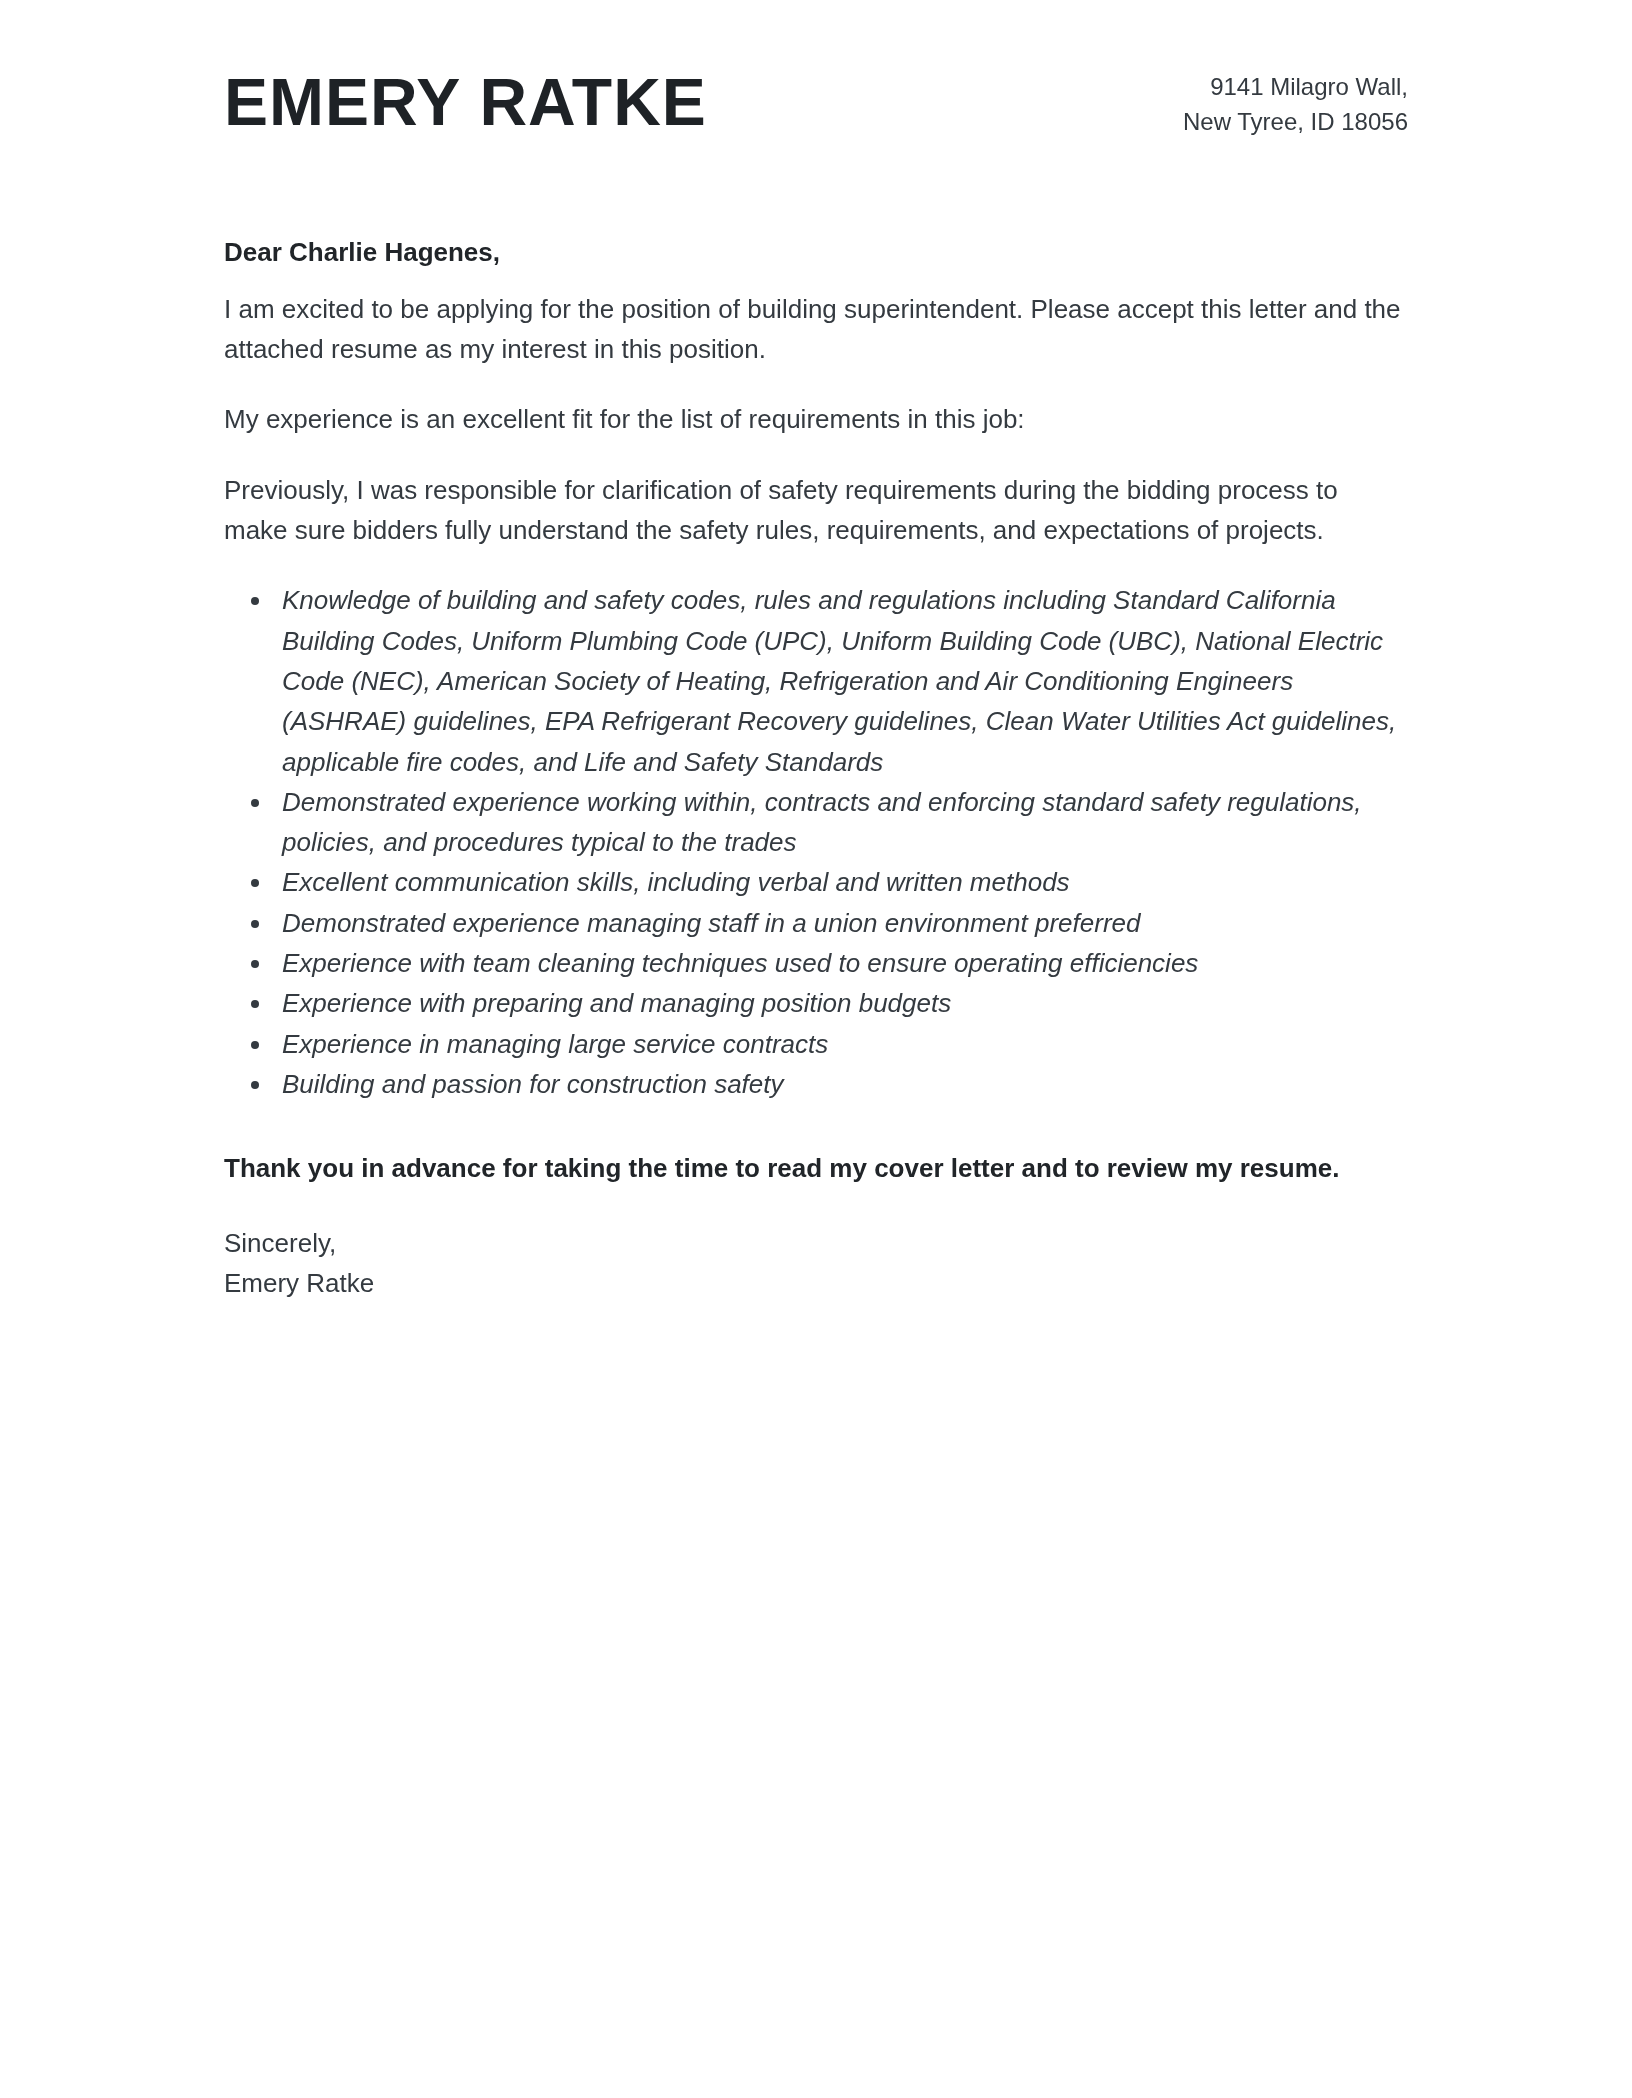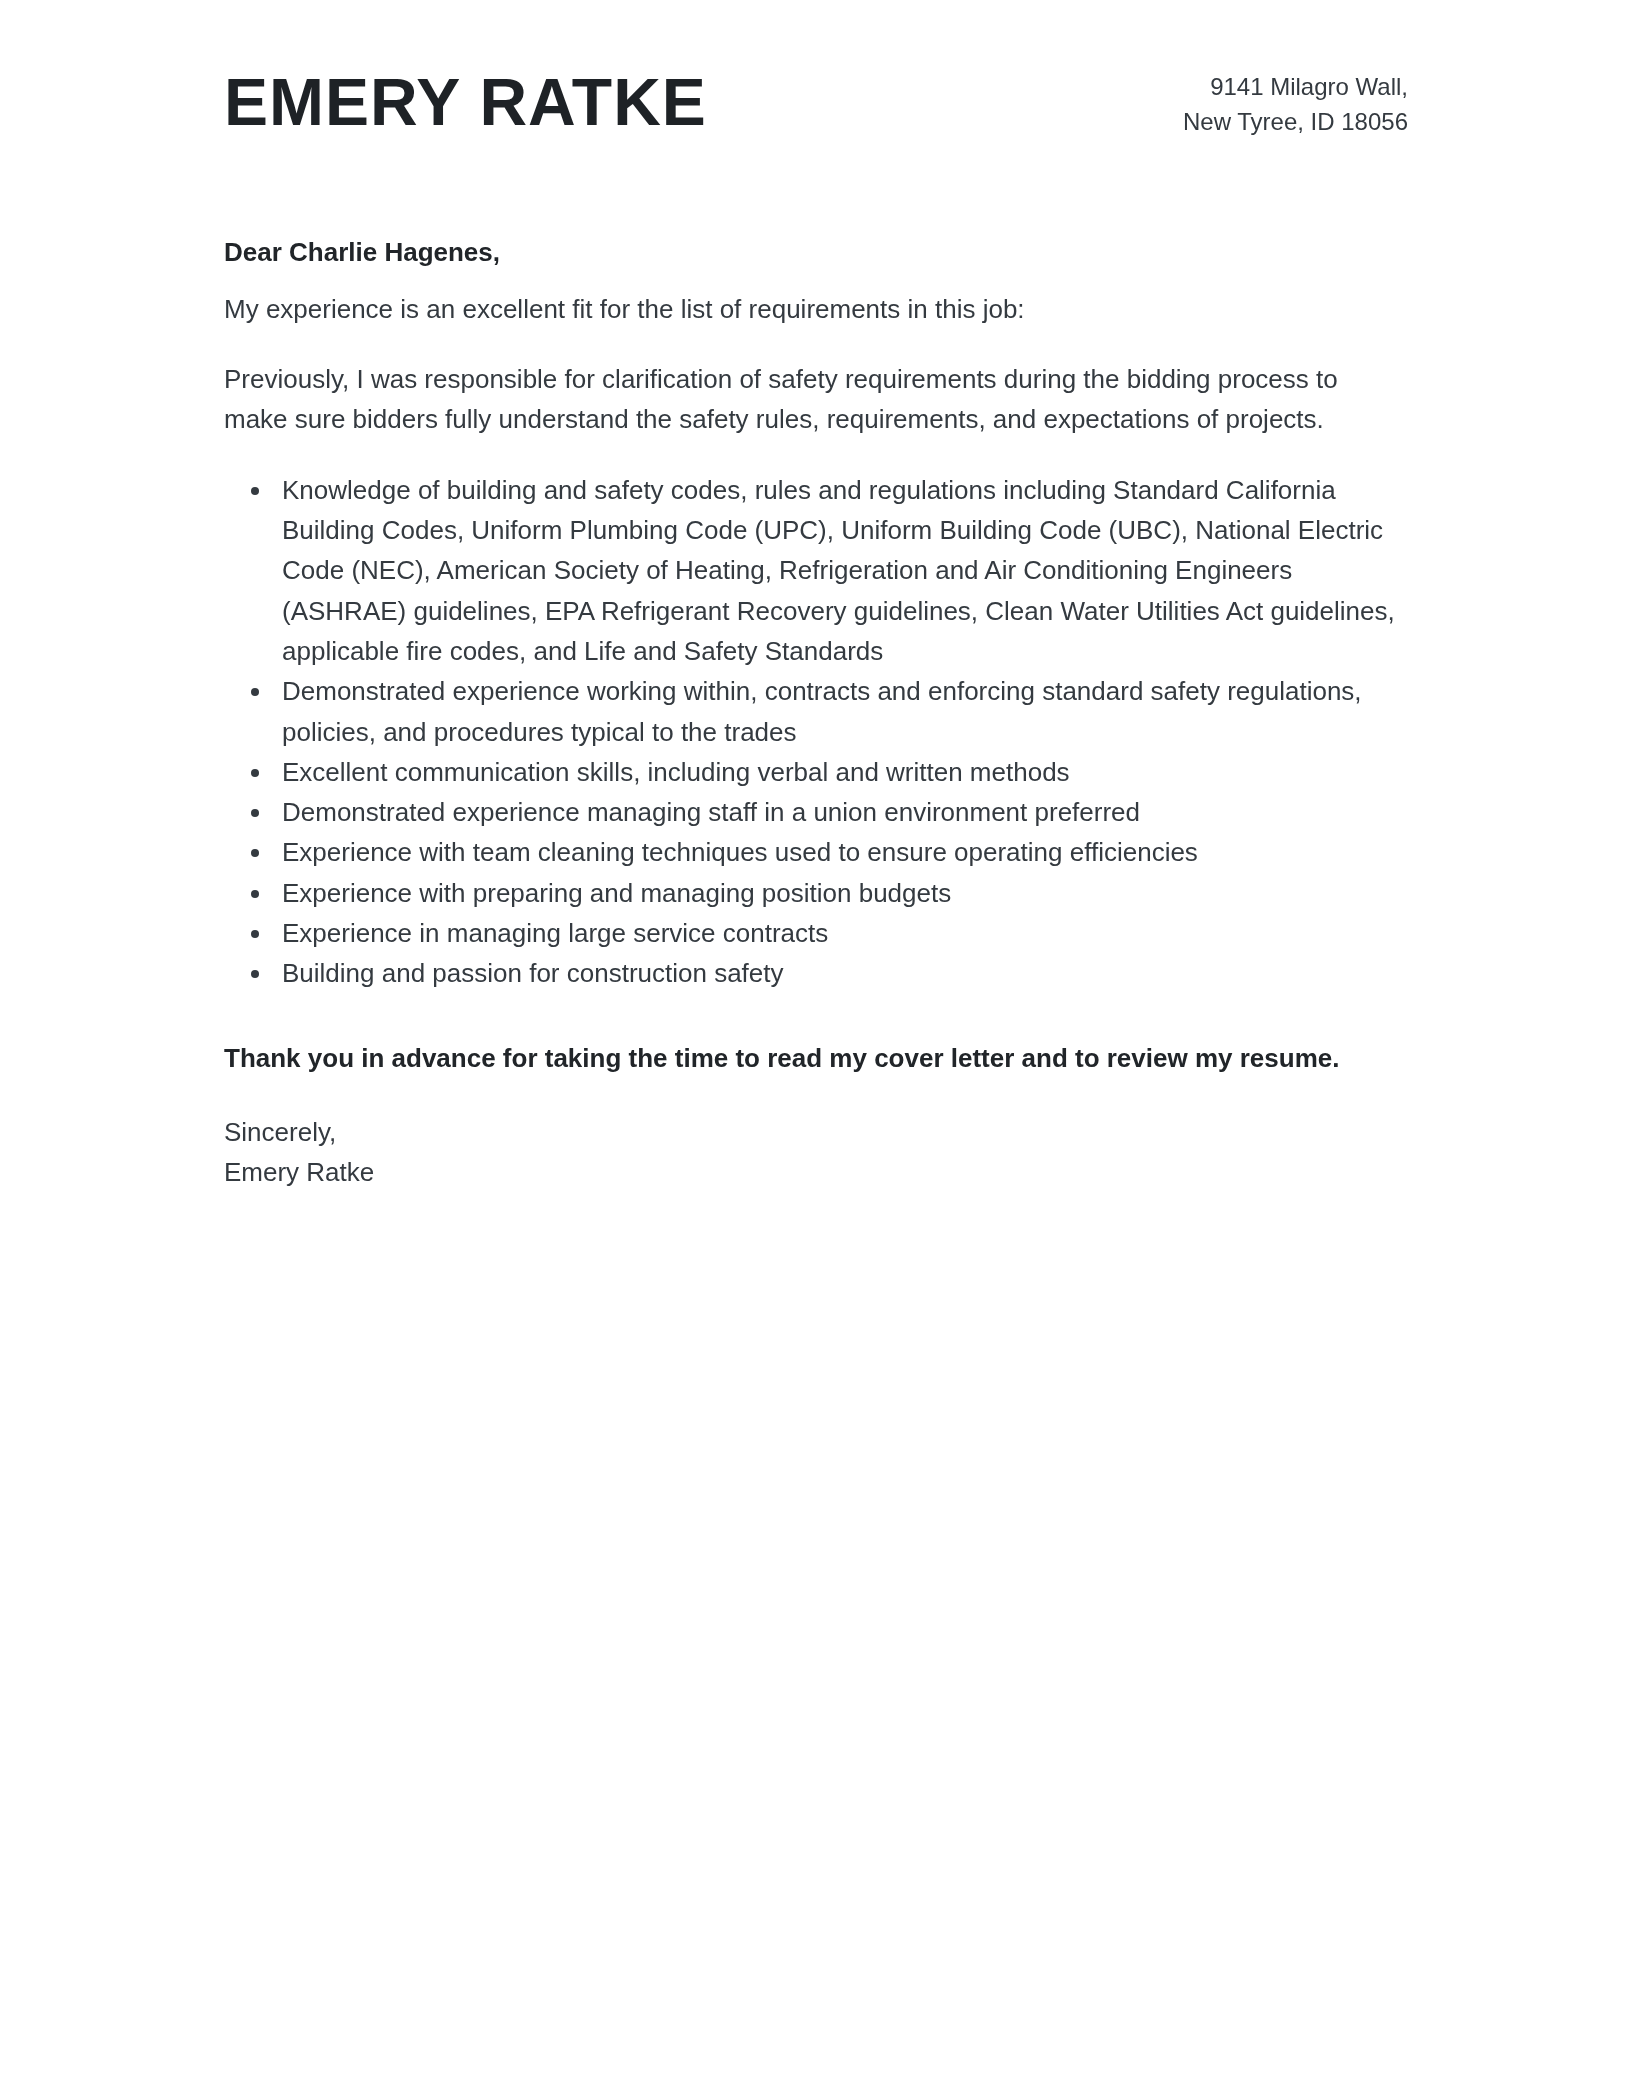--- a/index.html
+++ b/index.html
@@ -61,20 +61,21 @@
 
   .para {
     margin-bottom: 30px;
   }
 
   .requirements-list {
     list-style: disc;
     padding-left: 50px;
     margin-top: 30px;
     margin-bottom: 20px;
+    font-style: italic;
   }
 
   .requirements-list li {
     padding-left: 8px;
   }
 
   .closing {
     font-weight: bold;
     color: #212529;
     margin-top: 44px;
@@ -95,20 +96,21 @@
     <div class="applicant-address">
       <div>9141 Milagro Wall,</div>
       <div>New Tyree, ID 18056</div>
     </div>
   </header>
 
   <main class="letter-body">
 
     <p class="salutation">Dear Charlie Hagenes,</p>
 
+    <p class="para">I am excited to be applying for the position of building superintendent. Please accept this letter and the attached resume as my interest in this position.</p>
 
     <p class="para">My experience is an excellent fit for the list of requirements in this job:</p>
 
     <p class="para">Previously, I was responsible for clarification of safety requirements during the bidding process to make sure bidders fully understand the safety rules, requirements, and expectations of projects.</p>
 
     <ul class="requirements-list">
       <li>Knowledge of building and safety codes, rules and regulations including Standard California Building Codes, Uniform Plumbing Code (UPC), Uniform Building Code (UBC), National Electric Code (NEC), American Society of Heating, Refrigeration and Air Conditioning Engineers (ASHRAE) guidelines, EPA Refrigerant Recovery guidelines, Clean Water Utilities Act guidelines, applicable fire codes, and Life and Safety Standards</li>
       <li>Demonstrated experience working within, contracts and enforcing standard safety regulations, policies, and procedures typical to the trades</li>
       <li>Excellent communication skills, including verbal and written methods</li>
       <li>Demonstrated experience managing staff in a union environment preferred</li>

